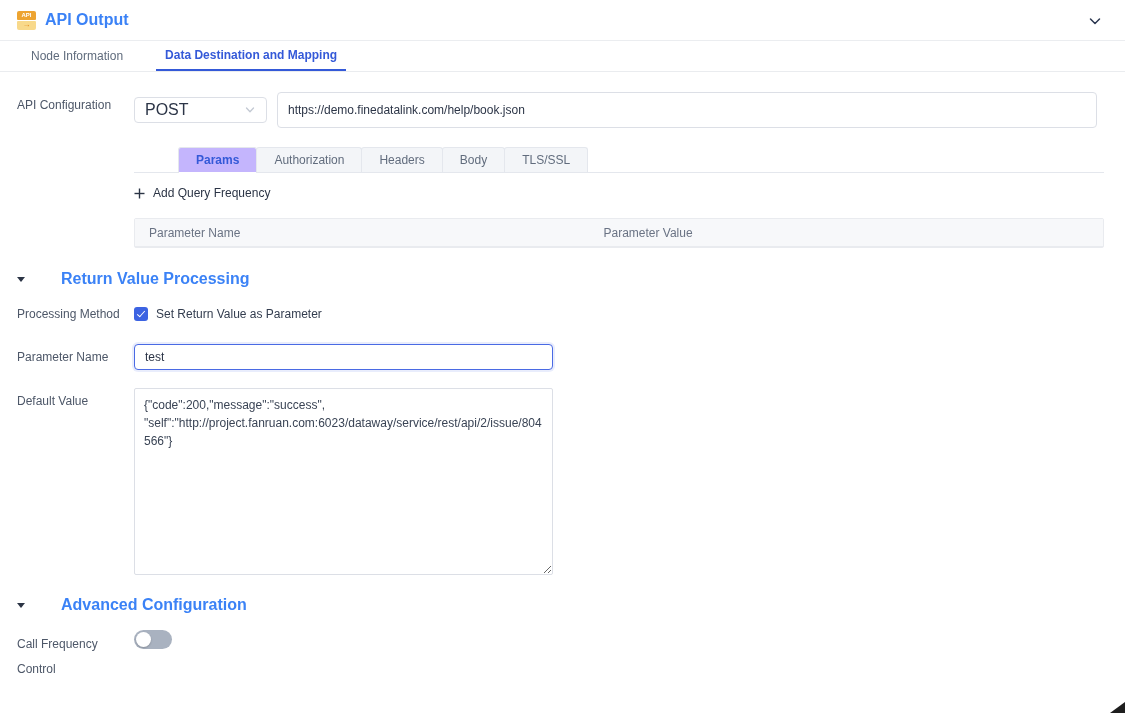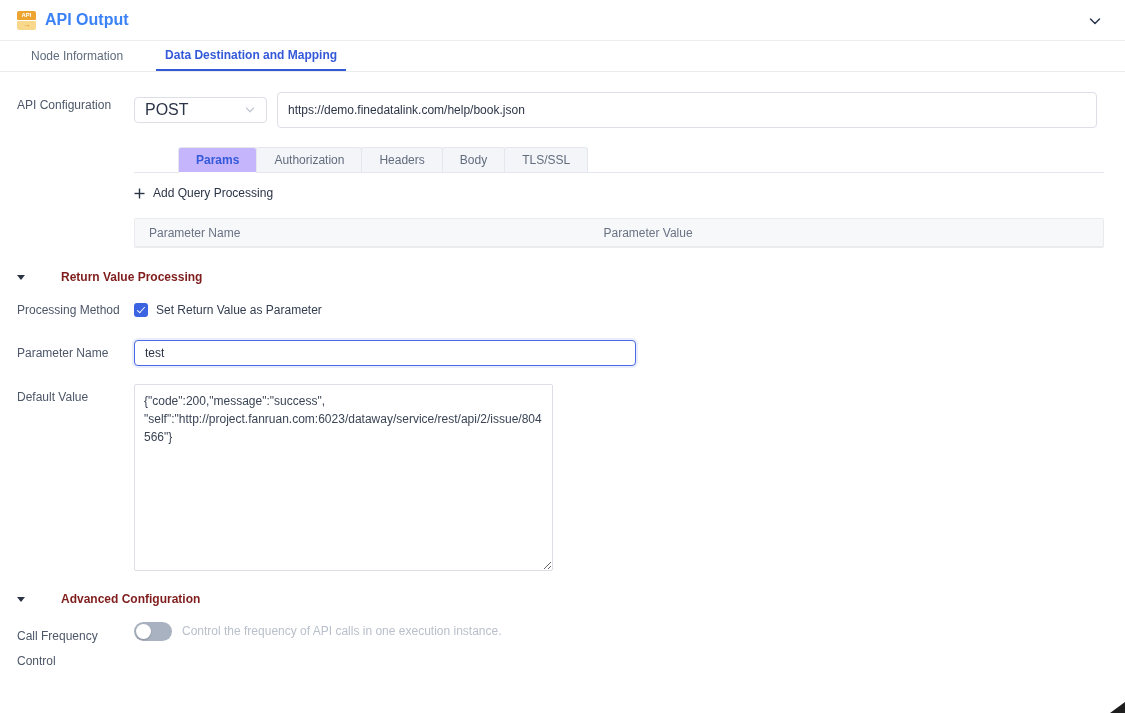--- a/index.html
+++ b/index.html
@@ -61,36 +61,36 @@
   .pt-col-name { padding-left:14px; font-size:12px; color:#6a7384; }
   .pt-col-value { position:absolute; left:53%; transform:translateX(-50%);
     font-size:12px; color:#6a7384; }
   .pt-empty { height:42px; display:flex; align-items:center; justify-content:center;
     font-size:12px; color:#8d96a5; }
 
   
   .section-header { display:flex; align-items:center; cursor:pointer; width:max-content; }
   .tri-down { width:0; height:0; border-left:4px solid transparent; border-right:4px solid transparent;
     border-top:5px solid #2b3445; margin-right:8px; }
-  .section-title { font-size:12px; font-weight:bold; color:#7f1d1d;padding-left:28px; }
+  .section-title { font-size:16px; font-weight:bold; color:#3b82f6;padding-left:28px; }
   .sec-rvp { margin-top:22px; }
   .sec-adv { margin-top:21px; }
 
   
   .processing-row { margin-top:19px; align-items:flex-start; }
   .checkbox { width:14px; height:14px; background:#3c63e2; border-radius:3px; position:relative;
     cursor:pointer; flex-shrink:0; }
   .checkbox::after { content:""; position:absolute; left:4.5px; top:1.5px; width:3px; height:7px;
     border:solid #ffffff; border-width:0 1.6px 1.6px 0; transform:rotate(42deg); }
   .checkbox-label { font-size:12px; color:#333d4f; margin-left:8px; }
 
   
   .paramname-row { margin-top:23px; align-items:center; }
   .paramname-row .row-label { line-height:26px; }
-  .name-input { width:502px; height:26px; border:1px solid #4a6ae4; border-radius:4px;
+  .name-input { width:419px; height:26px; border:1px solid #4a6ae4; border-radius:4px;
     padding:0 10px; font-size:12px; color:#2c3547; outline:none;
     box-shadow:0 0 0 2px rgba(74,106,228,0.12);
     font-family:"Liberation Sans","DejaVu Sans",sans-serif; }
 
   
   .defaultvalue-row { margin-top:18px; }
   .defaultvalue-row .row-label { padding-top:6px; }
   .default-textarea { width:419px; height:187px; border:1px solid #dcdfe6; border-radius:2px;
     padding:7px 9px; font-size:12px; line-height:18px; color:#3a4455; resize:both; outline:none;
     font-family:"Liberation Sans","DejaVu Sans",sans-serif; overflow:auto; }
@@ -154,21 +154,21 @@
     <div class="req-tab">TLS/SSL</div>
   </div>
 
   <div class="add-param">
     <span class="plus">
       <svg width="11" height="11" viewBox="0 0 11 11">
         <line x1="5.5" y1="0.5" x2="5.5" y2="10.5" stroke="#2b3445" stroke-width="1.4"></line>
         <line x1="0.5" y1="5.5" x2="10.5" y2="5.5" stroke="#2b3445" stroke-width="1.4"></line>
       </svg>
     </span>
-    <span>Add Query Processing</span>
+    <span>Add Query Frequency</span>
   </div>
 
   <div class="param-table">
     <div class="pt-head">
       <div class="pt-col-name">Parameter Name</div>
       <div class="pt-col-value">Parameter Value</div>
     </div>
   </div>
 
   <div class="section-header sec-rvp">
@@ -197,19 +197,18 @@
     <span class="tri-down"></span>
     <span class="section-title">Advanced Configuration</span>
   </div>
 
   <div class="row callfreq-row">
     <div class="row-label">Call Frequency Control</div>
     <div class="callfreq-body">
       <div class="toggle">
         <div class="knob"></div>
       </div>
-      <div class="toggle-desc">Control the frequency of API calls in one execution instance.</div>
     </div>
   </div>
 
 </div>
 
 <div class="corner-cursor"></div>
 
 </body></html>

